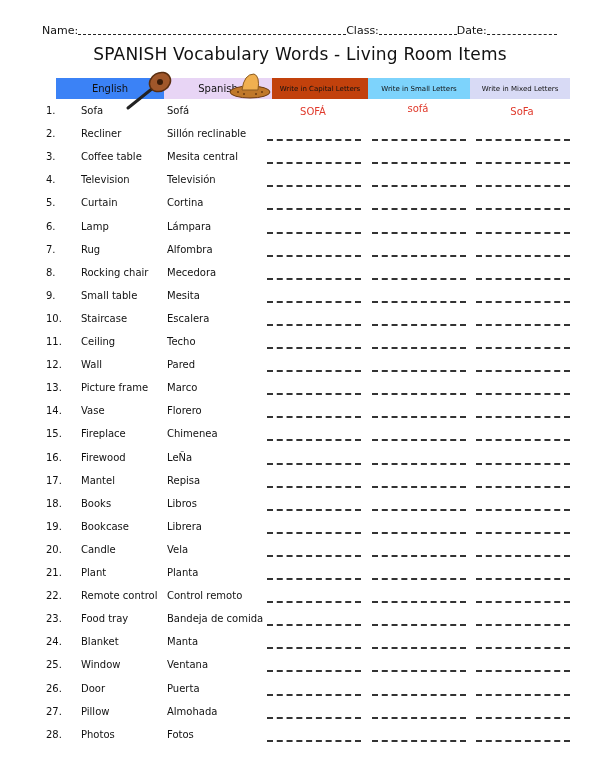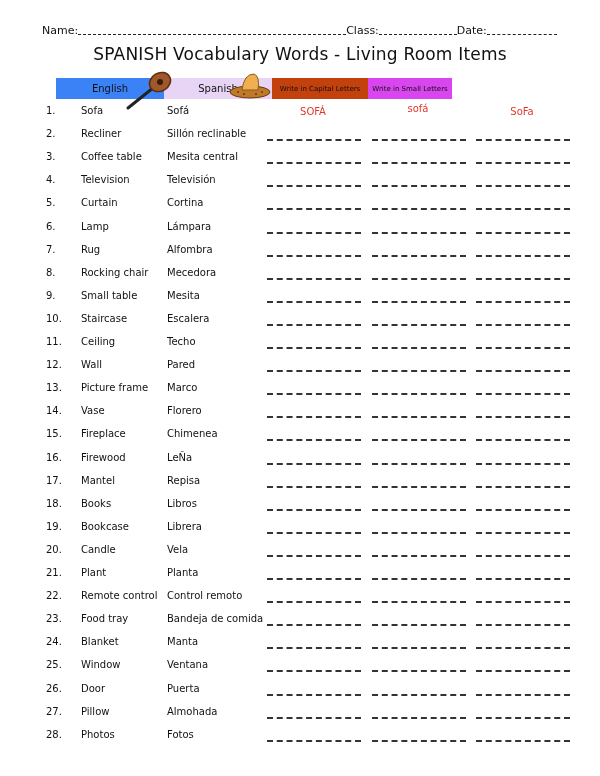--- a/index.html
+++ b/index.html
@@ -9,21 +9,21 @@
                    display: flex; align-items: flex-end; white-space: nowrap; }
     .header-line .lbl { flex: none; }
     .header-line .fill { border-bottom: 1px dashed #222; height: 10px; margin-bottom: 2px; }
     .title { position: absolute; top: 44px; left: 0; width: 600px; text-align: center;
              font-size: 17px; letter-spacing: 0.2px; }
     .colhead { position: absolute; top: 78px; left: 56px; width: 514px; height: 21px; display: flex; }
     .colhead div { display: flex; align-items: center; justify-content: center; font-size: 9px; }
     .ch-en { width: 108px; background: #3b82f6; font-size: 10px !important; }
     .ch-es { width: 108px; background: #e8d5f5; font-size: 10px !important; }
     .ch-cap { width: 96px; background: #c2410c; font-size: 7px !important; }
-    .ch-small { width: 84px; background: #d946ef; font-size: 7px !important; }
+    .ch-small { width: 102px; background: #7dd3fc; font-size: 7px !important; }
     .ch-mixed { width: 100px; background: #d8daf5; font-size: 7px !important; }
     .guitar { position: absolute; left: 124px; top: 70px; width: 50px; height: 42px; }
     .hat { position: absolute; left: 228px; top: 70px; width: 44px; height: 30px; }
     .rows { position: absolute; top: 105px; left: 0; width: 600px; }
     .row { position: absolute; left: 0; width: 600px; height: 23px; font-size: 10px; }
     .num { position: absolute; left: 46px; }
     .en { position: absolute; left: 81px; }
     .es { position: absolute; left: 167px; white-space: nowrap; }
     .blank { position: absolute; width: 94px; border-bottom: 2px dashed #333; top: 11px; }
     .b1 { left: 267px; } .b2 { left: 372px; } .b3 { left: 476px; }
@@ -42,20 +42,21 @@
   <span class="fill" style="width:70px"></span>
 </div>
 
 <div class="title">SPANISH Vocabulary Words - Living Room Items</div>
 
 <div class="colhead">
   <div class="ch-en">English</div>
   <div class="ch-es">Spanish</div>
   <div class="ch-cap">Write in Capital Letters</div>
   <div class="ch-small">Write in Small Letters</div>
+  <div class="ch-mixed">Write in Mixed Letters</div>
 </div>
 
 <svg class="guitar" viewBox="0 0 50 42">
   <line x1="4" y1="38" x2="34" y2="14" stroke="#222" stroke-width="3" stroke-linecap="round"></line>
   <ellipse cx="36" cy="12" rx="11" ry="9" fill="#a0572a" stroke="#5a2e10" stroke-width="1.5" transform="rotate(-30 36 12)"></ellipse>
   <circle cx="36" cy="12" r="3" fill="#3a1c08"></circle>
 </svg>
 <svg class="hat" viewBox="0 0 44 30">
   <ellipse cx="22" cy="22" rx="20" ry="6" fill="#c0782a" stroke="#6b3a10" stroke-width="1"></ellipse>
   <path d="M14 20 Q16 4 26 4 Q32 6 30 20 Z" fill="#f0b050" stroke="#8b5a20" stroke-width="1"></path>

